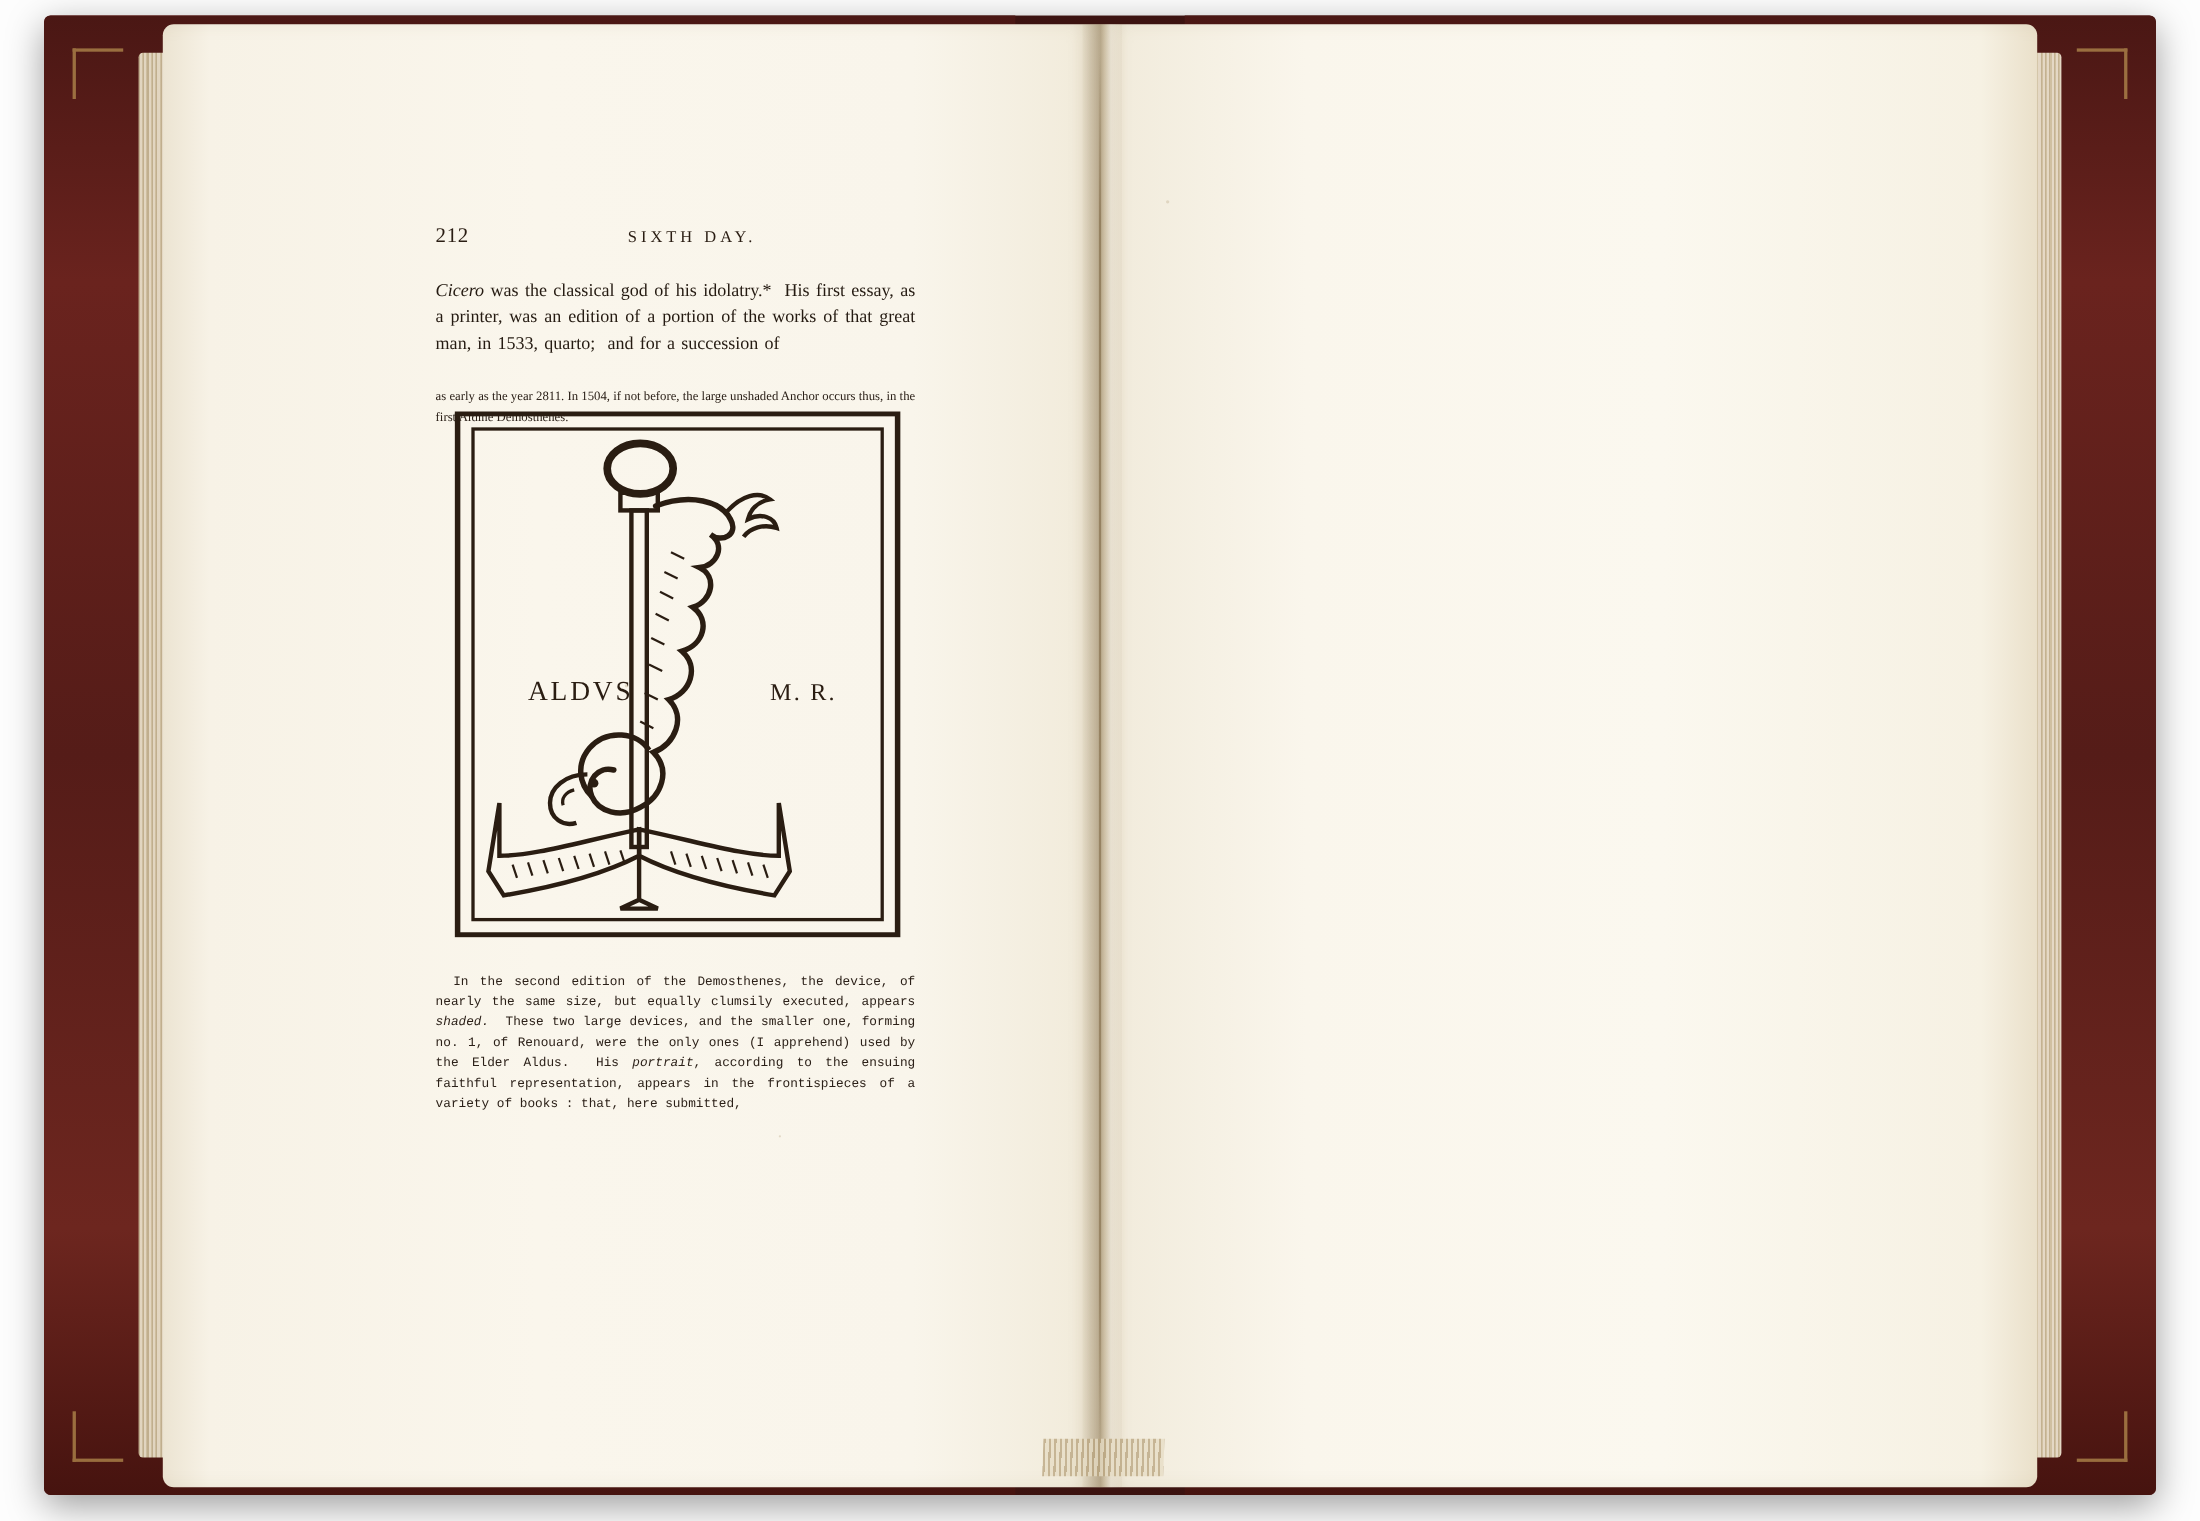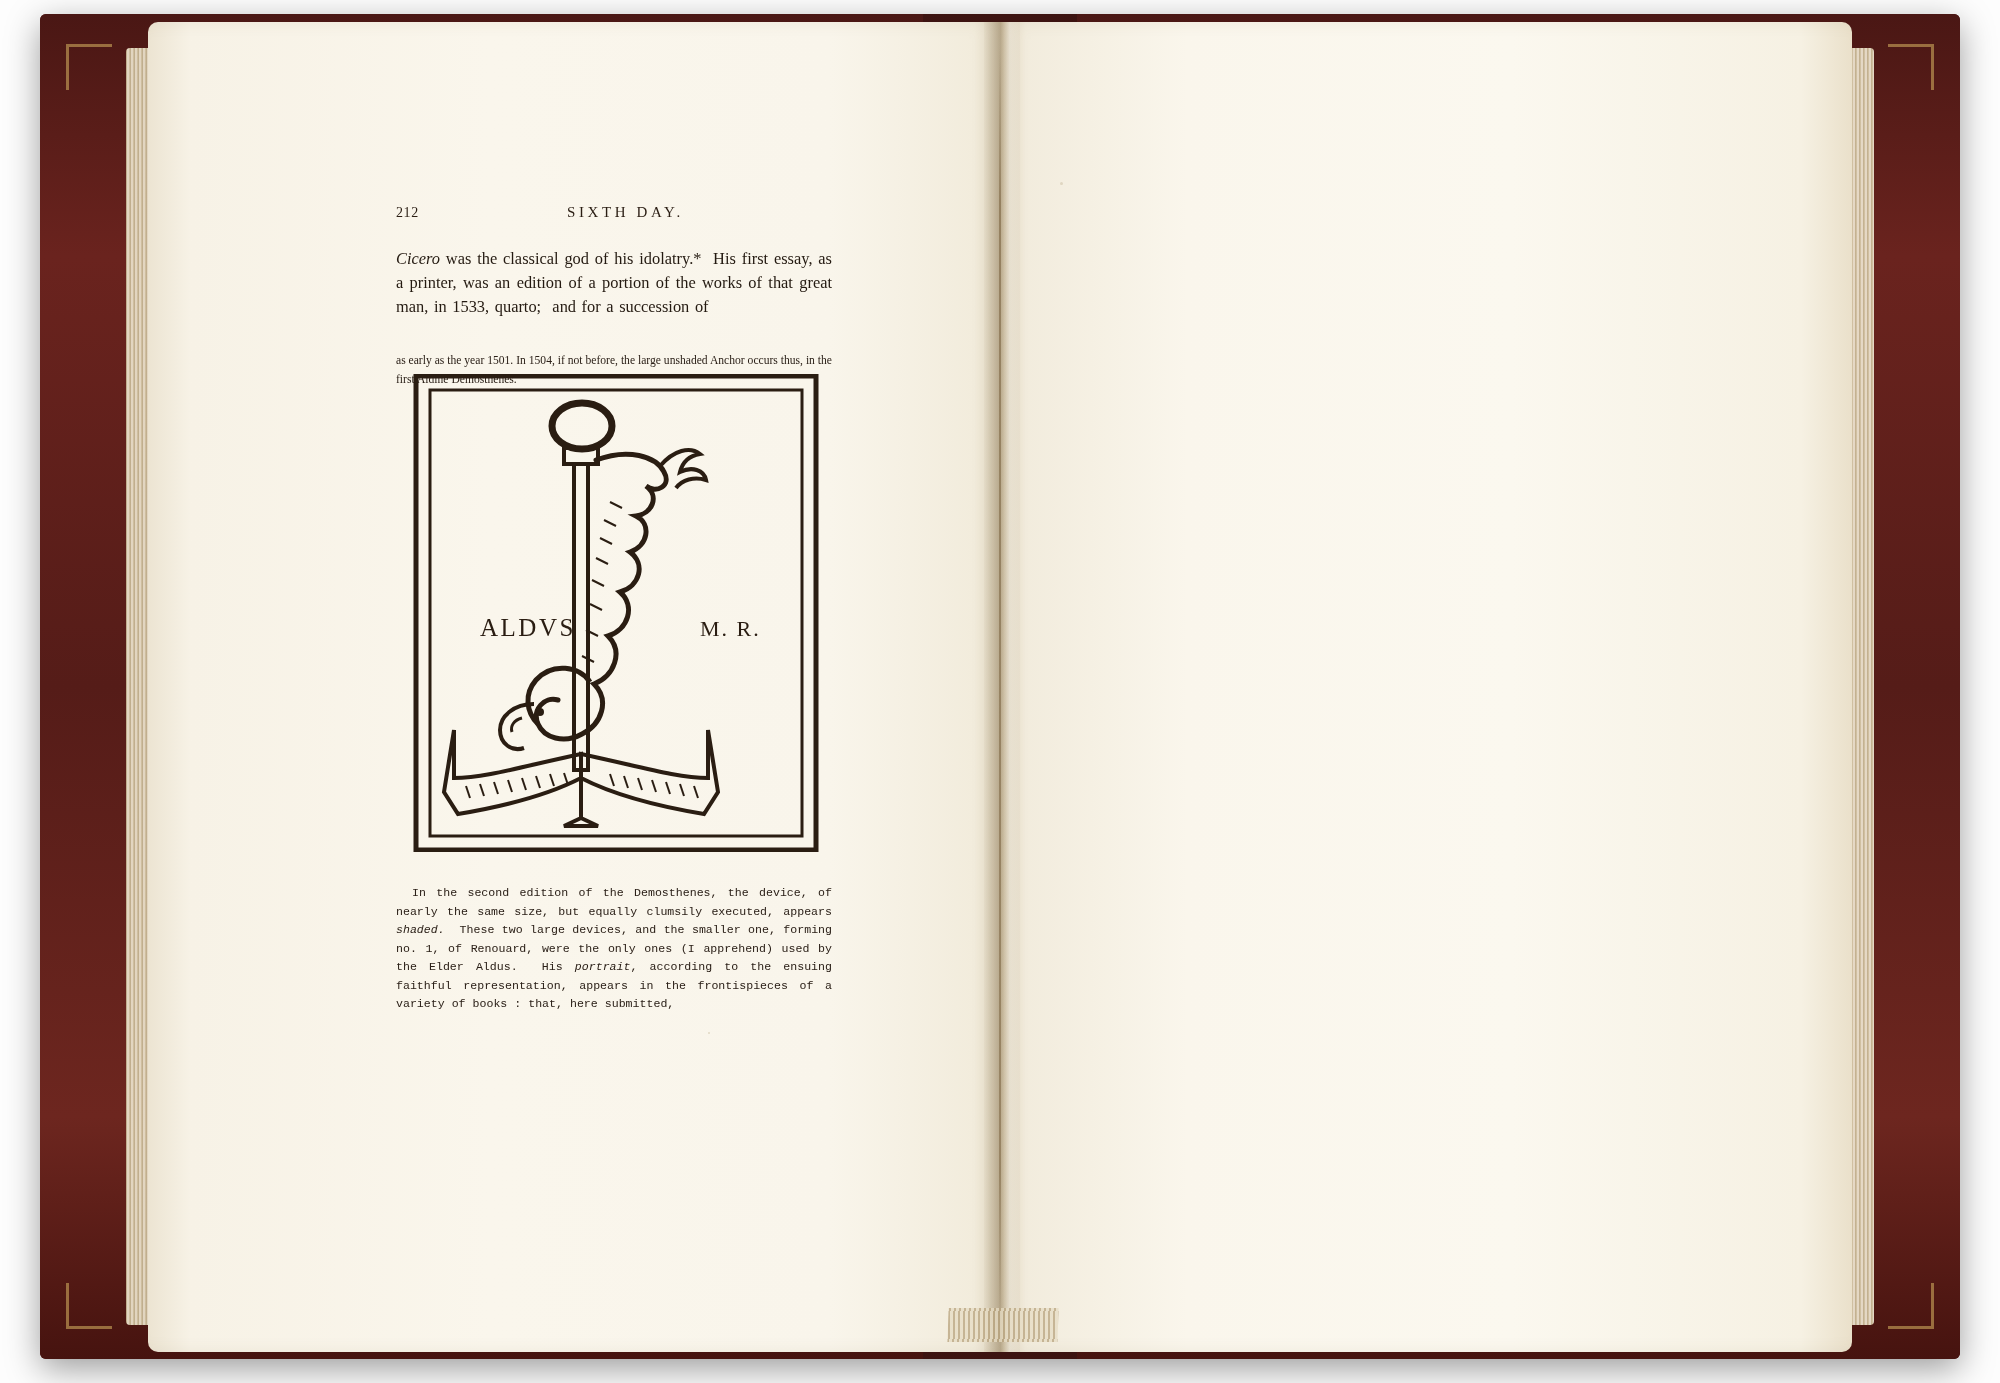--- a/index.html
+++ b/index.html
@@ -95,21 +95,21 @@
     position:absolute;
     color:#20160f;
   }
   .type-l{left:248px;top:182px;width:436px;}
 
   .running{
     display:flex;align-items:baseline;
     font-size:15.5px;letter-spacing:.2px;
     color:#2a1d13;margin-bottom:26px;
   }
-  .running .folio{font-size:14px;letter-spacing:.6px;}
+  .running .folio{font-size:19px;letter-spacing:.6px;}
   .running .title{
     flex:1;text-align:center;font-size:15px;letter-spacing:3.6px;
   }
 
   p.body{
     margin:0 0 0 0;
     font-size:16.4px;line-height:24px;
     text-align:justify;
     word-spacing:1.5px;
     color:#241a11;
@@ -173,21 +173,21 @@
 
         <div class="type type-l">
           <div class="running">
             <span class="folio">212</span>
             <span class="title">SIXTH DAY.</span>
           </div>
           <p class="body"><em>Cicero</em> was the classical god of his idolatry.*&nbsp; His first essay, as a printer, was an edition of a portion of the works of that great man, in 1533, quarto;&nbsp; and for a succession of</p>
         </div>
 
         <div class="type" style="left:248px;top:330px;width:436px;">
-          <p class="note">as early as the year 1501.  In 1504, if not before, the large unshaded Anchor occurs thus, in the first Aldine Demosthenes.</p>
+          <p class="note">as early as the year 2811.  In 1504, if not before, the large unshaded Anchor occurs thus, in the first Aldine Demosthenes.</p>
         </div>
 
         <div class="device">
           <svg viewBox="0 0 404 478" xmlns="http://www.w3.org/2000/svg">
             <rect x="2" y="2" width="400" height="474" fill="none" stroke="#2a1d12" stroke-width="5"></rect>
             <rect x="16" y="16" width="372" height="446" fill="none" stroke="#2a1d12" stroke-width="3"></rect>
 
             <ellipse cx="168" cy="52" rx="30" ry="23" fill="none" stroke="#2a1d12" stroke-width="7"></ellipse>
 
             <rect x="150" y="74" width="34" height="16" fill="none" stroke="#2a1d12" stroke-width="4"></rect>

